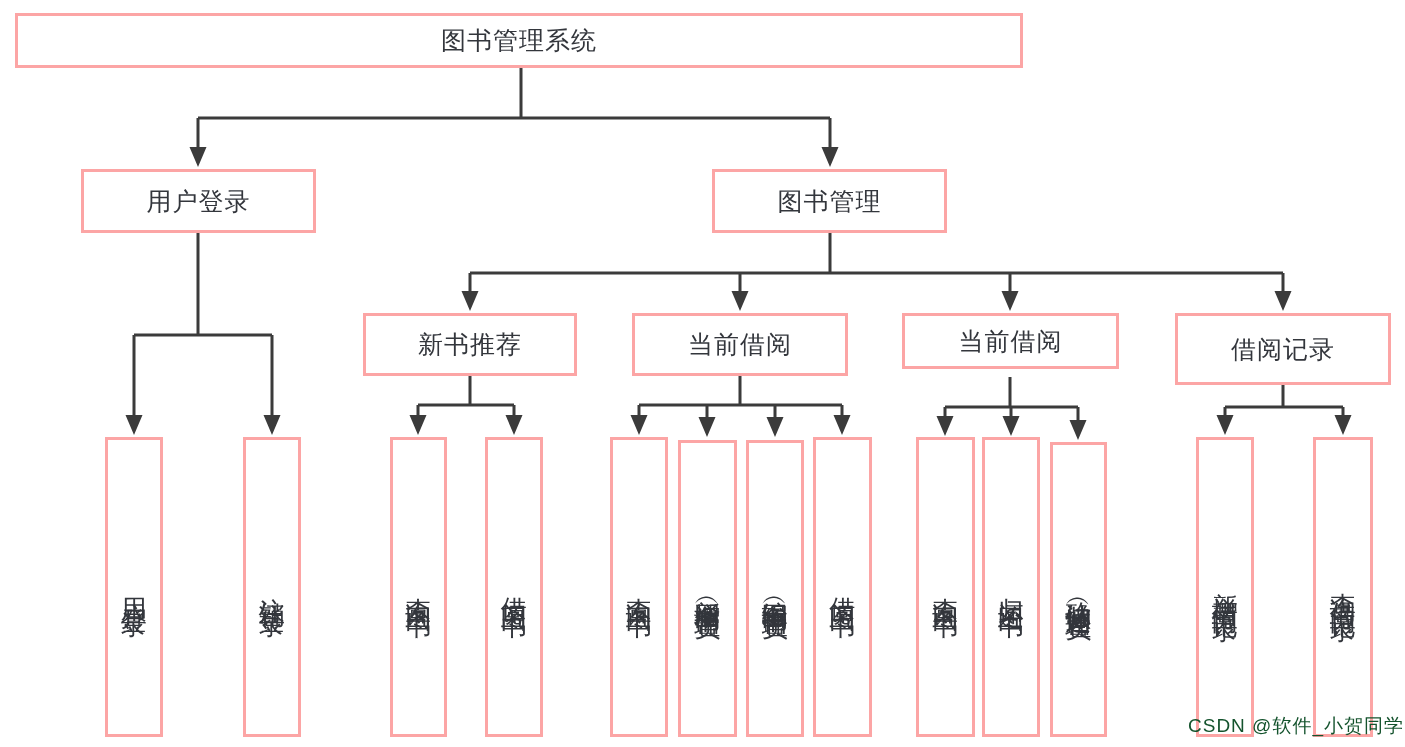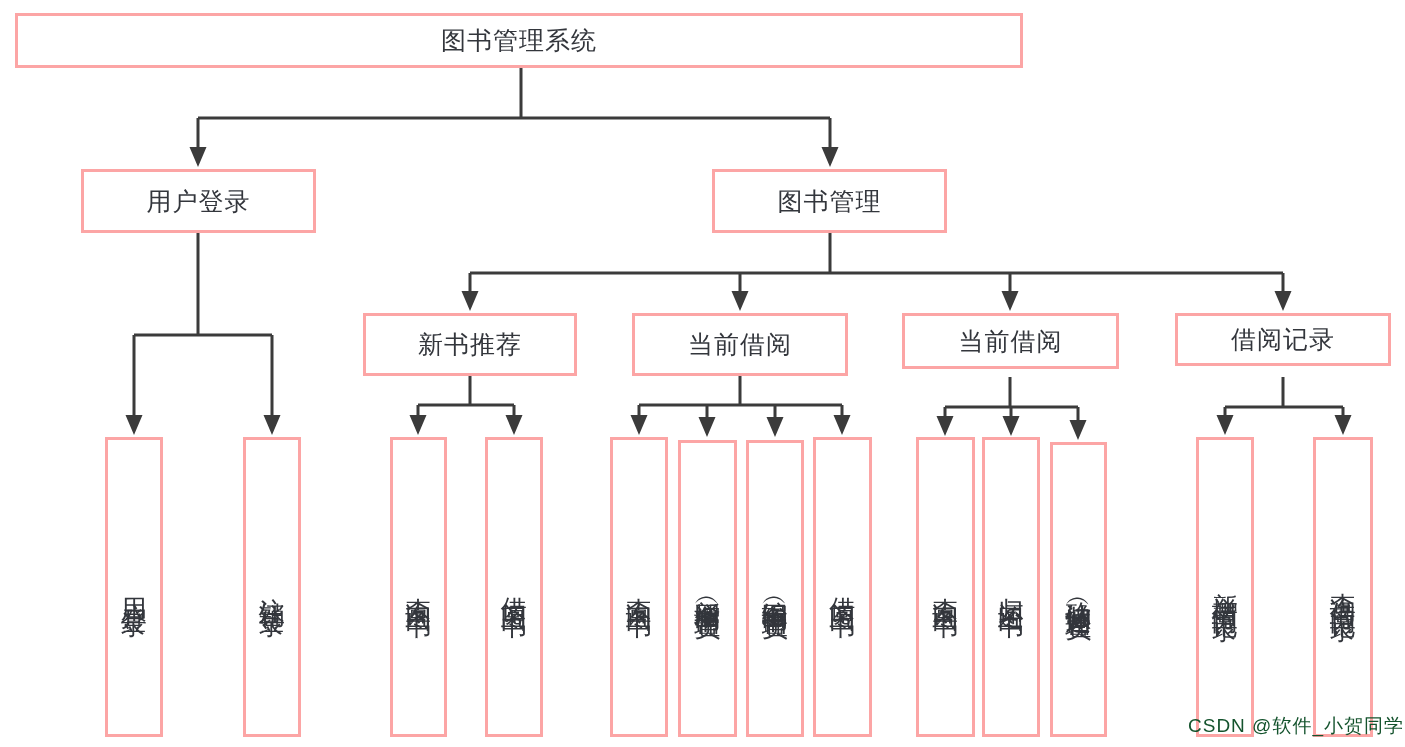--- a/index.html
+++ b/index.html
@@ -59,21 +59,21 @@
   </svg>
 
   <div class="node" style="left:15px;top:13px;width:1008px;height:55px;">图书管理系统</div>
 
   <div class="node" style="left:81px;top:169px;width:235px;height:64px;">用户登录</div>
   <div class="node" style="left:712px;top:169px;width:235px;height:64px;">图书管理</div>
 
   <div class="node" style="left:363px;top:313px;width:214px;height:63px;text-align:right;">新书推荐</div>
   <div class="node" style="left:632px;top:313px;width:216px;height:63px;">当前借阅</div>
   <div class="node" style="left:902px;top:313px;width:217px;height:56px;">当前借阅</div>
-  <div class="node" style="left:1175px;top:313px;width:216px;height:53px;">借阅记录</div>
+  <div class="node" style="left:1175px;top:313px;width:216px;height:72px;">借阅记录</div>
 
   <div class="node vnode" style="left:105px;top:437px;width:58px;height:300px;">用户登录</div>
   <div class="node vnode" style="left:243px;top:437px;width:58px;height:300px;">注销登录</div>
 
   <div class="node vnode" style="left:390px;top:437px;width:57px;height:300px;">查询图书</div>
   <div class="node vnode" style="left:485px;top:437px;width:58px;height:300px;">借阅图书</div>
 
   <div class="node vnode" style="left:610px;top:437px;width:58px;height:300px;">查询图书</div>
   <div class="node vnode tight" style="left:678px;top:440px;width:59px;height:297px;">新增图书（管理员）</div>
   <div class="node vnode tight" style="left:746px;top:440px;width:58px;height:297px;">编辑图书（管理员）</div>

